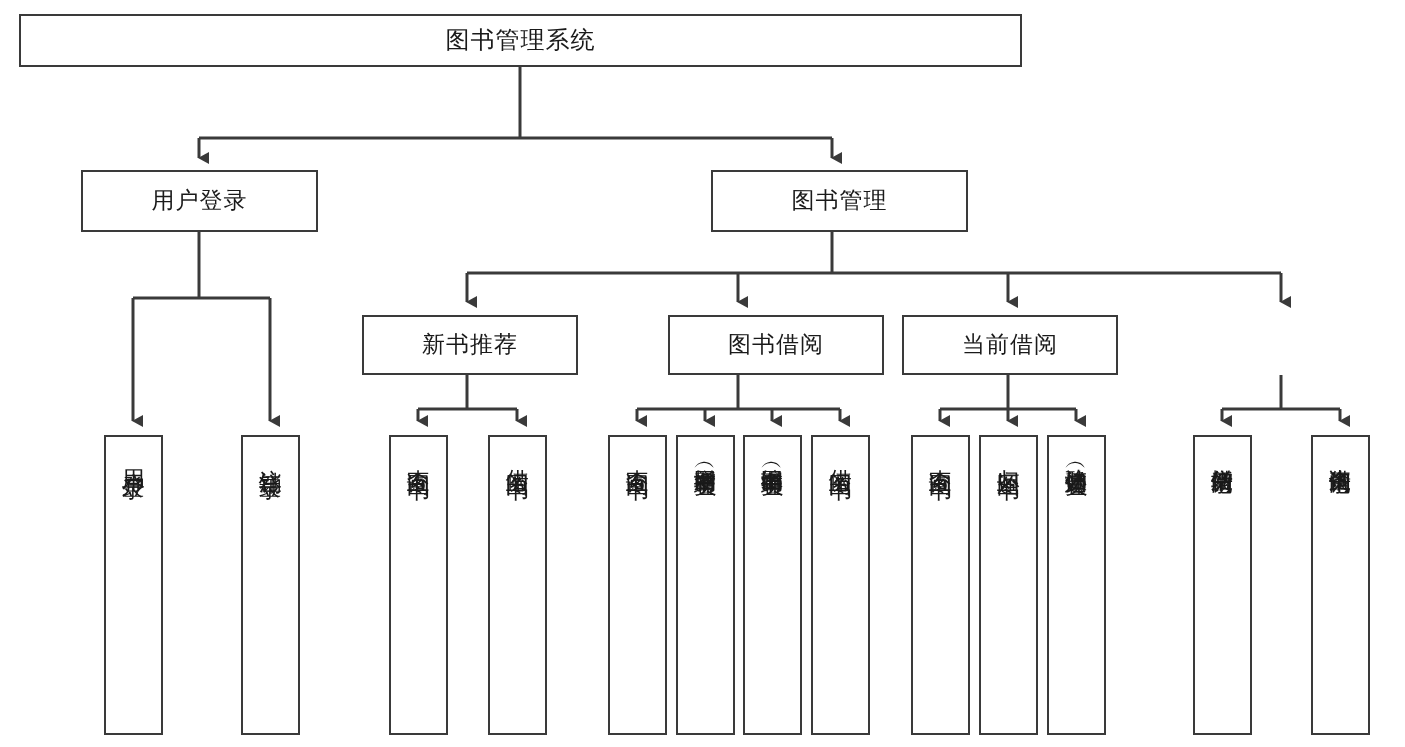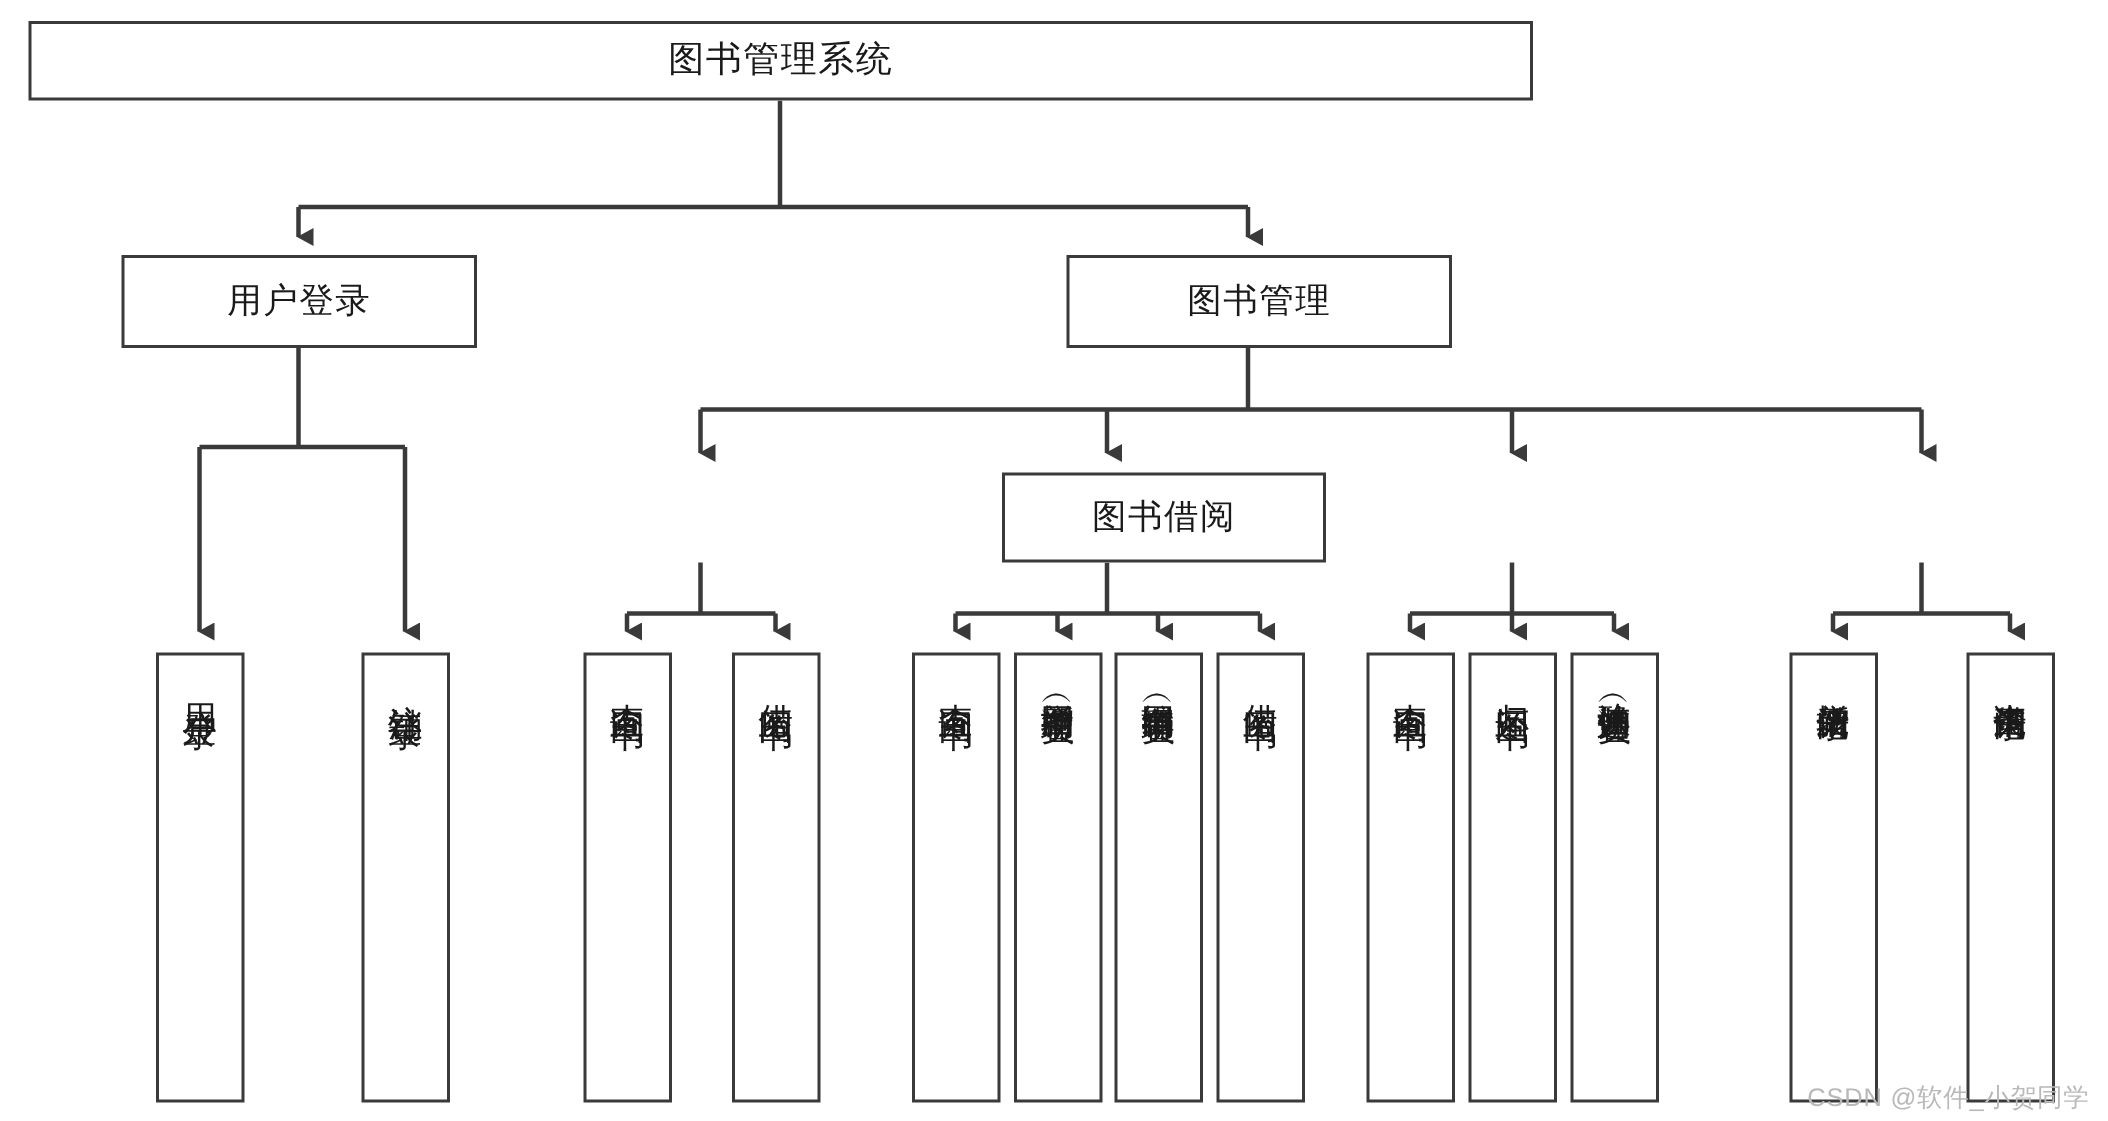--- a/index.html
+++ b/index.html
@@ -140,23 +140,29 @@
     <span class="label">图书管理系统</span>
   </div>
 
   <div class="node horiz" style="left:81px; top:170px; width:237px; height:62px;">
     <span class="label">用户登录</span>
   </div>
   <div class="node horiz" style="left:711px; top:170px; width:257px; height:62px;">
     <span class="label">图书管理</span>
   </div>
 
+  <div class="node horiz" style="left:362px; top:315px; width:216px; height:60px;">
+    <span class="label">新书推荐</span>
+  </div>
   <div class="node horiz" style="left:632px; top:315px; width:216px; height:60px;margin-left:36px;">
     <span class="label">图书借阅</span>
   </div>
+  <div class="node horiz" style="left:902px; top:315px; width:216px; height:60px;">
+    <span class="label">当前借阅</span>
+  </div>
 
   <div class="node vert" style="left:104px; top:435px; width:59px; height:300px;">
     <span class="label">用户登录</span>
   </div>
   <div class="node vert" style="left:241px; top:435px; width:59px; height:300px;">
     <span class="label">注销登录</span>
   </div>
 
   <div class="node vert" style="left:389px; top:435px; width:59px; height:300px;">
     <span class="label">查询图书</span>
@@ -188,15 +194,14 @@
     <span class="label">确认归还（管理员）</span>
   </div>
 
   <div class="node vert tall-text" style="left:1193px; top:435px; width:59px; height:300px;">
     <span class="label">新增借阅记录</span>
   </div>
   <div class="node vert tall-text" style="left:1311px; top:435px; width:59px; height:300px;">
     <span class="label">查询借阅记录</span>
   </div>
 
-  <div id="watermark">CSDN @软件_小贺同学</div>
 
 </div>
 
 </body></html>

